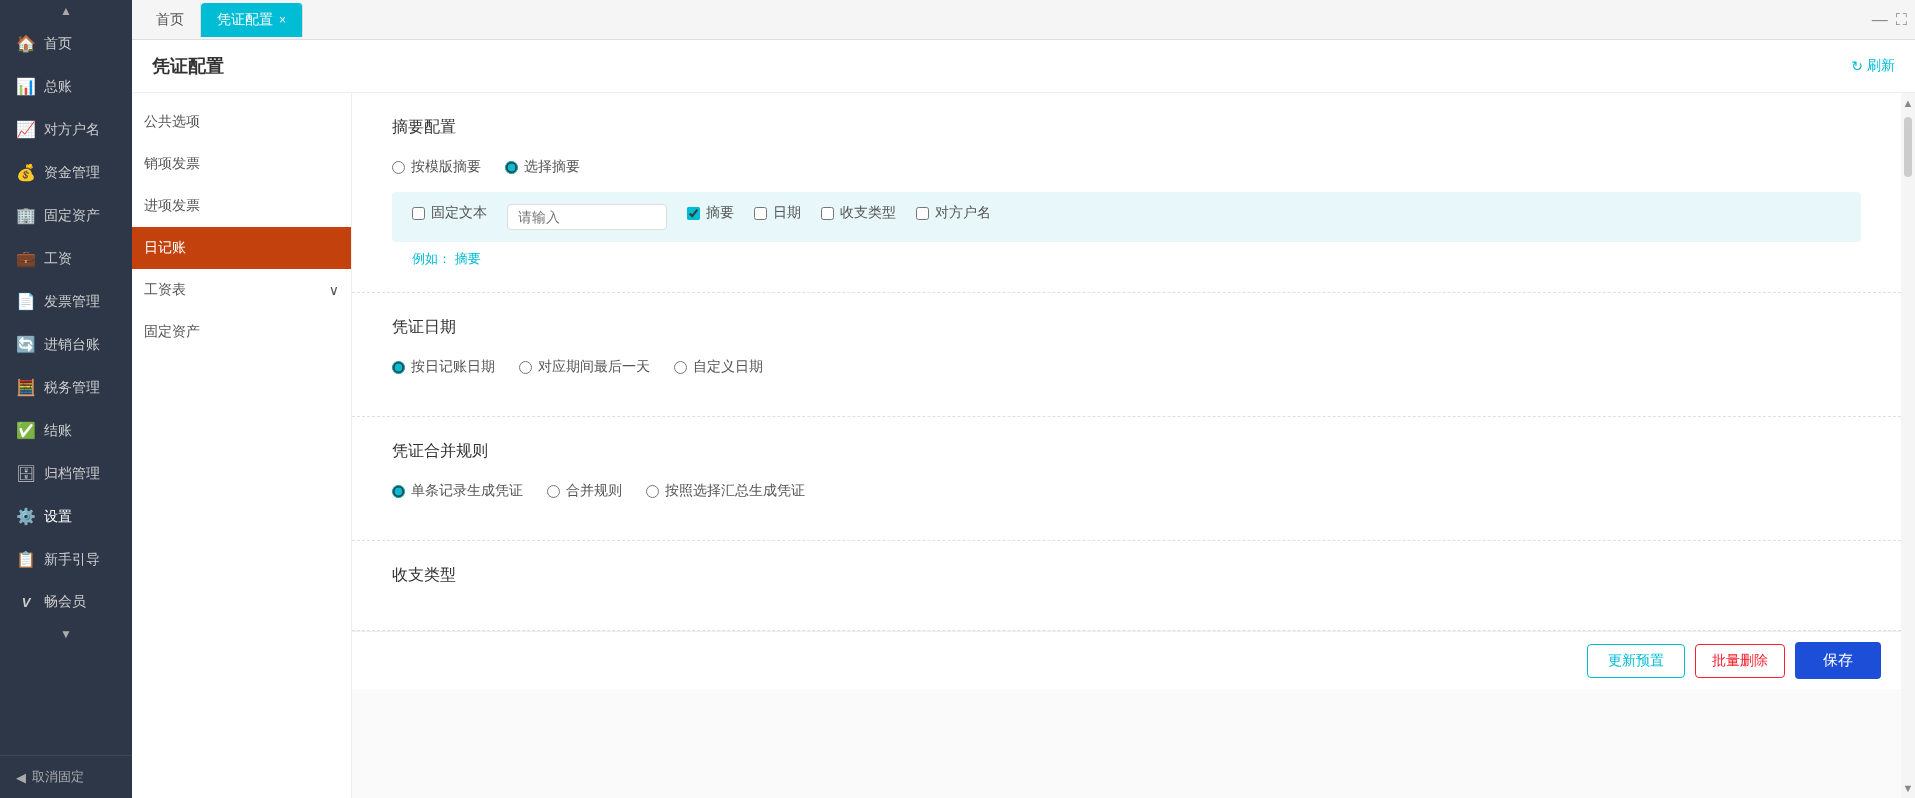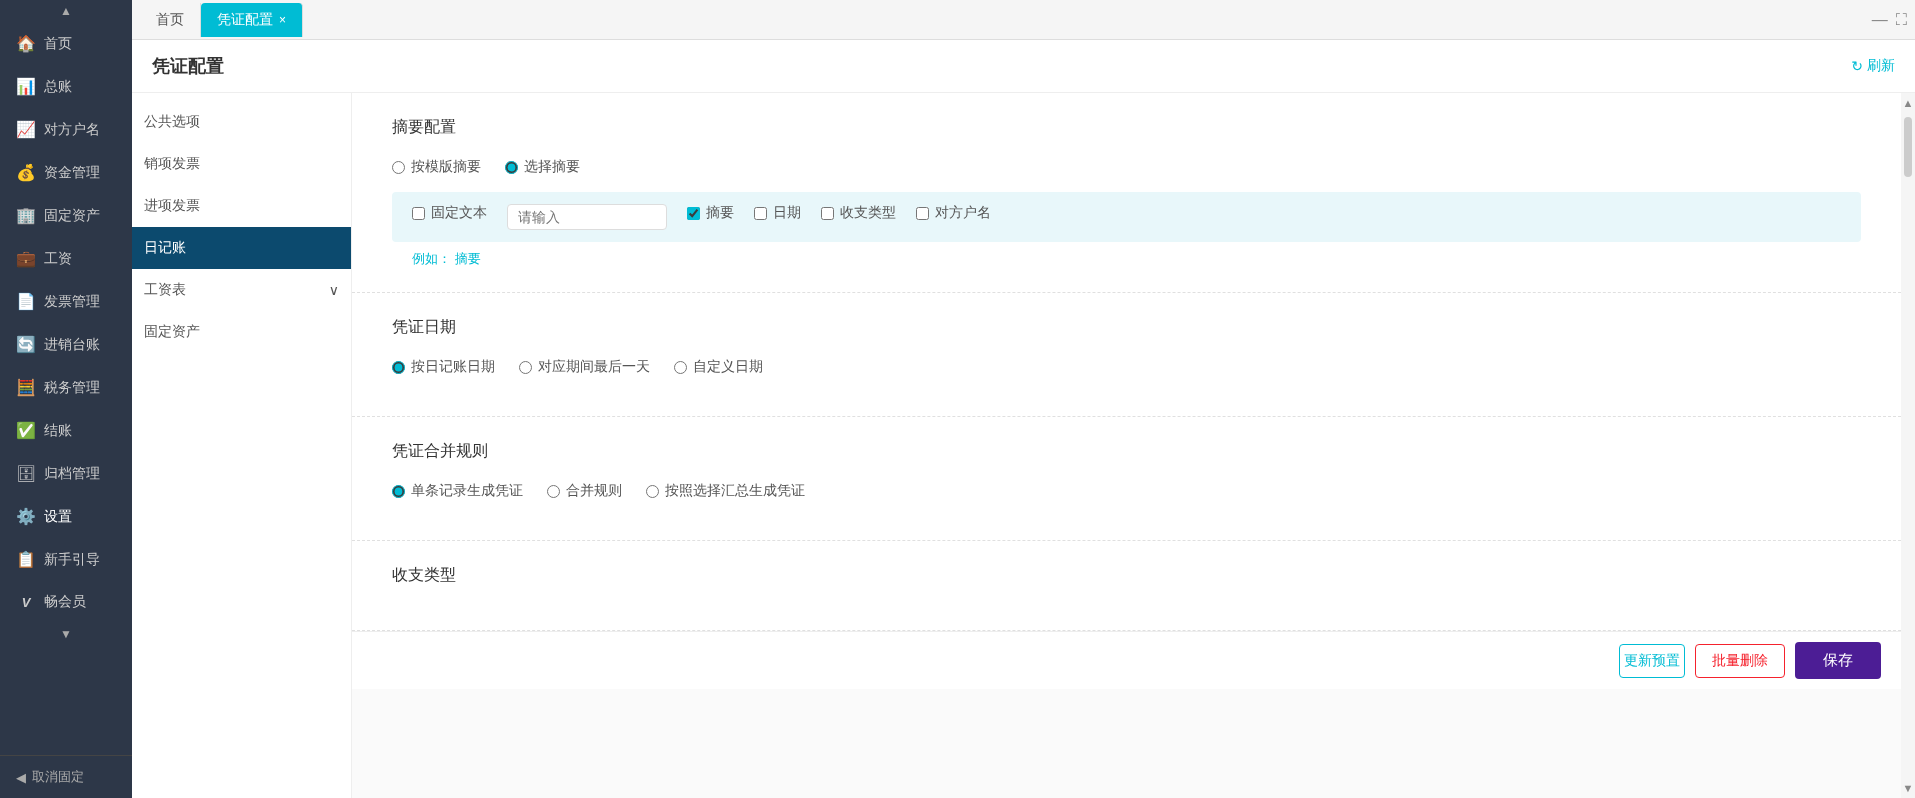--- a/index.html
+++ b/index.html
@@ -30,21 +30,21 @@
     .page-header { padding: 14px 20px; background: #fff; border-bottom: 1px solid #eee; display: flex; align-items: center; justify-content: space-between; }
     .page-title { font-size: 18px; font-weight: 600; color: #333; }
     .refresh-btn { color: #00bcd4; cursor: pointer; font-size: 14px; display: flex; align-items: center; gap: 4px; }
 
     
     .content-area { display: flex; flex: 1; overflow: hidden; }
 
     
     .left-nav { width: 220px; background: #fff; border-right: 1px solid #eee; padding: 8px 0; flex-shrink: 0; }
     .left-nav-item { padding: 12px 12px; cursor: pointer; font-size: 14px; color: #555; display: flex; align-items: center; justify-content: space-between; }
-    .left-nav-item.active { background: #0c4a6e; color: #fff; }
+    .left-nav-item.active { background: #c2410c; color: #fff; }
 
     
     .right-content { flex: 1; overflow-y: auto; background: #fafafa; padding: 0; }
 
     
     .section { background: #fff; margin: 0; padding: 24px 40px; border-bottom: 1px dashed #e0e0e0; }
     .section-title { font-size: 16px; font-weight: 400; color: #333; margin-bottom: 20px; }
 
     
     .radio-group { display: flex; gap: 24px; align-items: center; margin-bottom: 16px; }
@@ -54,23 +54,23 @@
     .checkbox-row { display: flex; align-items: flex-start; gap: 20px; padding: 12px 20px; background: #e8f7fa; border-radius: 4px; }
     .checkbox-label { display: flex; align-items: center; gap: 6px; cursor: pointer; color: #555; }
     .checkbox-label input[type="checkbox"] { accent-color: #00bcd4; }
 
     .text-input { border: 1px solid #ddd; border-radius: 4px; padding: 4px 10px; font-size: 14px; width: 160px; color: #999; }
 
     .example-text { color: #00bcd4; font-size: 13px; margin-top: 8px; padding-left: 20px; }
 
     
     .bottom-bar { position: sticky; bottom: 0; background: #fff; border-top: 1px solid #eee; padding: 10px 20px; display: flex; align-items: center; justify-content: flex-end; gap: 10px; }
-    .btn-update { border: 1px solid #00bcd4; color: #00bcd4; background: #fff; padding: 7px 4px; border-radius: 4px; cursor: pointer; font-size: 14px; }
+    .btn-update { border: 1px solid #00bcd4; color: #00bcd4; background: #fff; padding: 7px 20px; border-radius: 4px; cursor: pointer; font-size: 14px; }
     .btn-batch-del { border: 1px solid #f5222d; color: #f5222d; background: #fff; padding: 7px 16px; border-radius: 4px; cursor: pointer; font-size: 14px; }
-    .btn-save { background: #4c1d95; color: #fff; border: none; padding: 9px 28px; border-radius: 4px; cursor: pointer; font-size: 15px; font-weight: 500; }
+    .btn-save { background: #1d4ed8; color: #fff; border: none; padding: 9px 28px; border-radius: 4px; cursor: pointer; font-size: 15px; font-weight: 500; }
 
     
     .right-content::-webkit-scrollbar { width: 8px; }
     .right-content::-webkit-scrollbar-track { background: #f5f5f5; }
     .right-content::-webkit-scrollbar-thumb { background: #ccc; border-radius: 4px; }
 
     
     .outer-scroll { width: 14px; background: #f5f5f5; display: flex; flex-direction: column; align-items: center; }
     .scroll-thumb { width: 8px; height: 60px; background: #ccc; border-radius: 4px; margin-top: 4px; }
   </style>

